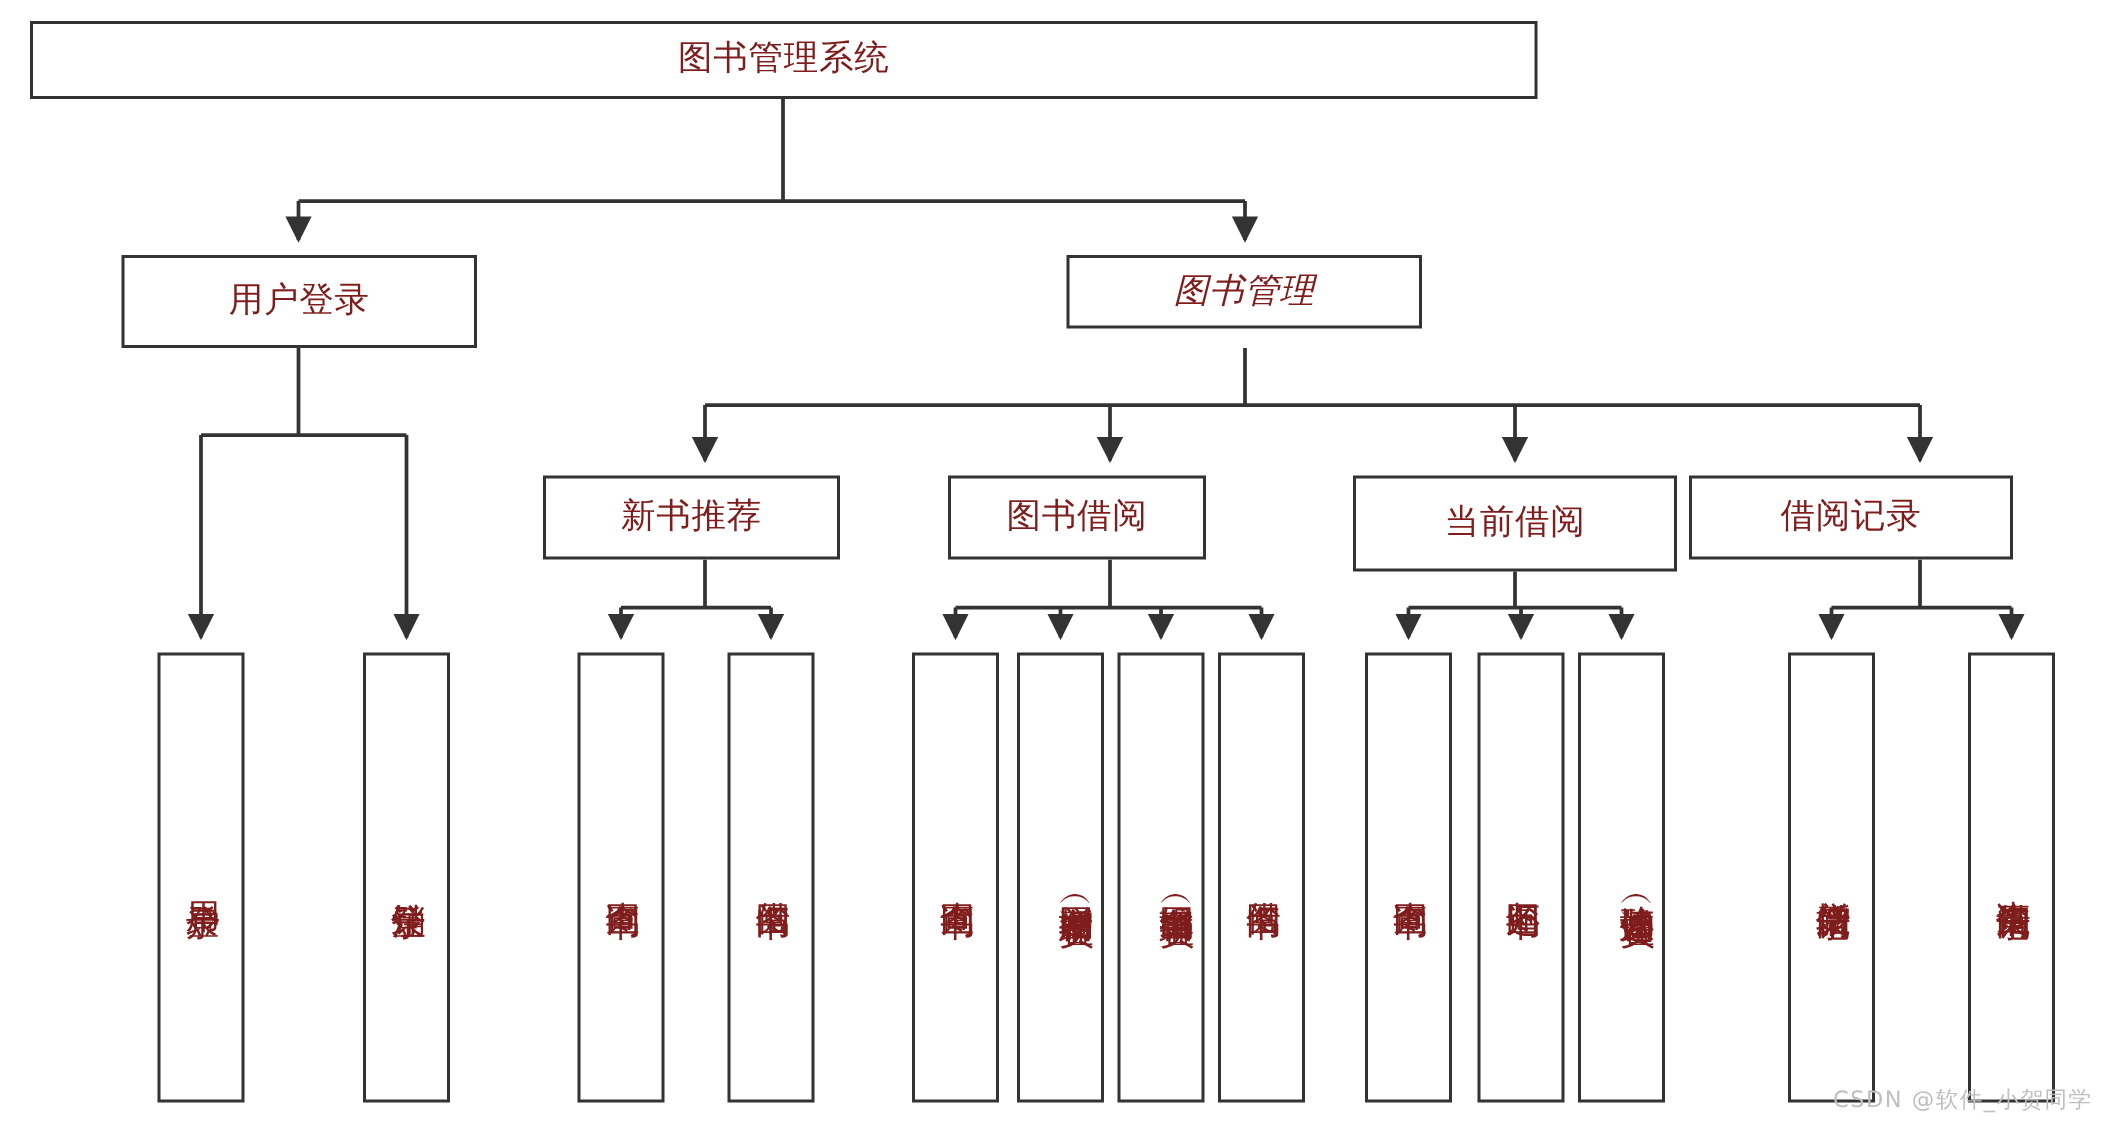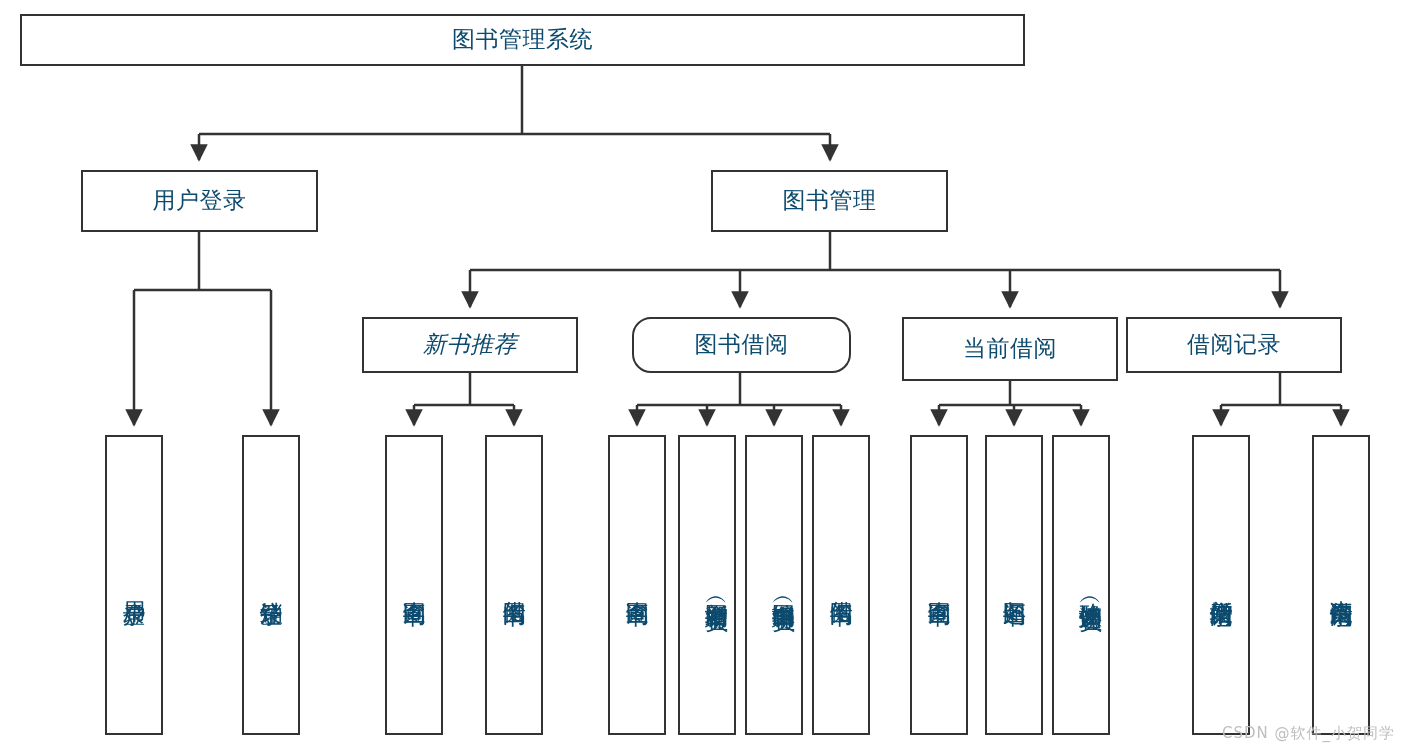--- a/index.html
+++ b/index.html
@@ -28,21 +28,21 @@
     pointer-events: none;
   }
   .node {
     position: absolute;
     box-sizing: border-box;
     border: 2.5px solid #333333;
     background: #ffffff;
     display: flex;
     align-items: center;
     justify-content: center;
-    color: #0c4a6e;
+    color: #7f1d1d;
   }
   .node-h {
     font-size: 23px;
     letter-spacing: 0.5px;
     line-height: 1.1;
     text-align: center;
   }
   .node-root {
     font-size: 23px;
   }
@@ -123,24 +123,24 @@
       <path d="M 1280 373 L 1280 405"></path>
       <path d="M 1221 405 L 1341 405"></path>
       <path d="M 1221 405 L 1221 425" marker-end="url(#arrow)"></path>
       <path d="M 1341 405 L 1341 425" marker-end="url(#arrow)"></path>
     </g>
   </svg>
 
   <div class="node node-h node-root" id="node-root" style="left: 20px; top: 14px; width: 1005px; height: 52px;">图书管理系统</div>
 
   <div class="node node-h" id="node-l1-0" style="left: 81px; top: 170px; width: 237px; height: 62px;">用户登录</div>
-  <div class="node node-h" id="node-l1-1" style="left: 711px; top: 170px; width: 237px; height: 62px;">图书管理</div>
+  <div class="node node-h" id="node-l1-1" style="left: 711px; top: 170px; width: 237px; height: 49px; font-style: italic;">图书管理</div>
 
-  <div class="node node-h" id="node-l2-0" style="left: 362px; top: 317px; width: 216px; height: 56px; font-style: italic;">新书推荐</div>
-  <div class="node node-h" id="node-l2-1" style="left: 632px; top: 317px; width: 219px; height: 56px; border-radius: 19px;">图书借阅</div>
+  <div class="node node-h" id="node-l2-0" style="left: 362px; top: 317px; width: 198px; height: 56px;">新书推荐</div>
+  <div class="node node-h" id="node-l2-1" style="left: 632px; top: 317px; width: 172px; height: 56px;">图书借阅</div>
   <div class="node node-h" id="node-l2-2" style="left: 902px; top: 317px; width: 216px; height: 64px;">当前借阅</div>
   <div class="node node-h" id="node-l2-3" style="left: 1126px; top: 317px; width: 216px; height: 56px;">借阅记录</div>
 
   <div class="node node-v center-text" id="node-leaf-0" style="left: 105px; top: 435px; width: 58px; height: 300px;">用户登录</div>
   <div class="node node-v center-text" id="node-leaf-1" style="left: 242px; top: 435px; width: 58px; height: 300px;">注销登录</div>
   <div class="node node-v center-text" id="node-leaf-2" style="left: 385px; top: 435px; width: 58px; height: 300px;">查询图书</div>
   <div class="node node-v center-text" id="node-leaf-3" style="left: 485px; top: 435px; width: 58px; height: 300px;">借阅图书</div>
   <div class="node node-v center-text" id="node-leaf-4" style="left: 608px; top: 435px; width: 58px; height: 300px;">查询图书</div>
   <div class="node node-v" id="node-leaf-5" style="left: 678px; top: 435px; width: 58px; height: 300px;">新增图书（管理员）</div>
   <div class="node node-v" id="node-leaf-6" style="left: 745px; top: 435px; width: 58px; height: 300px;">编辑图书（管理员）</div>

